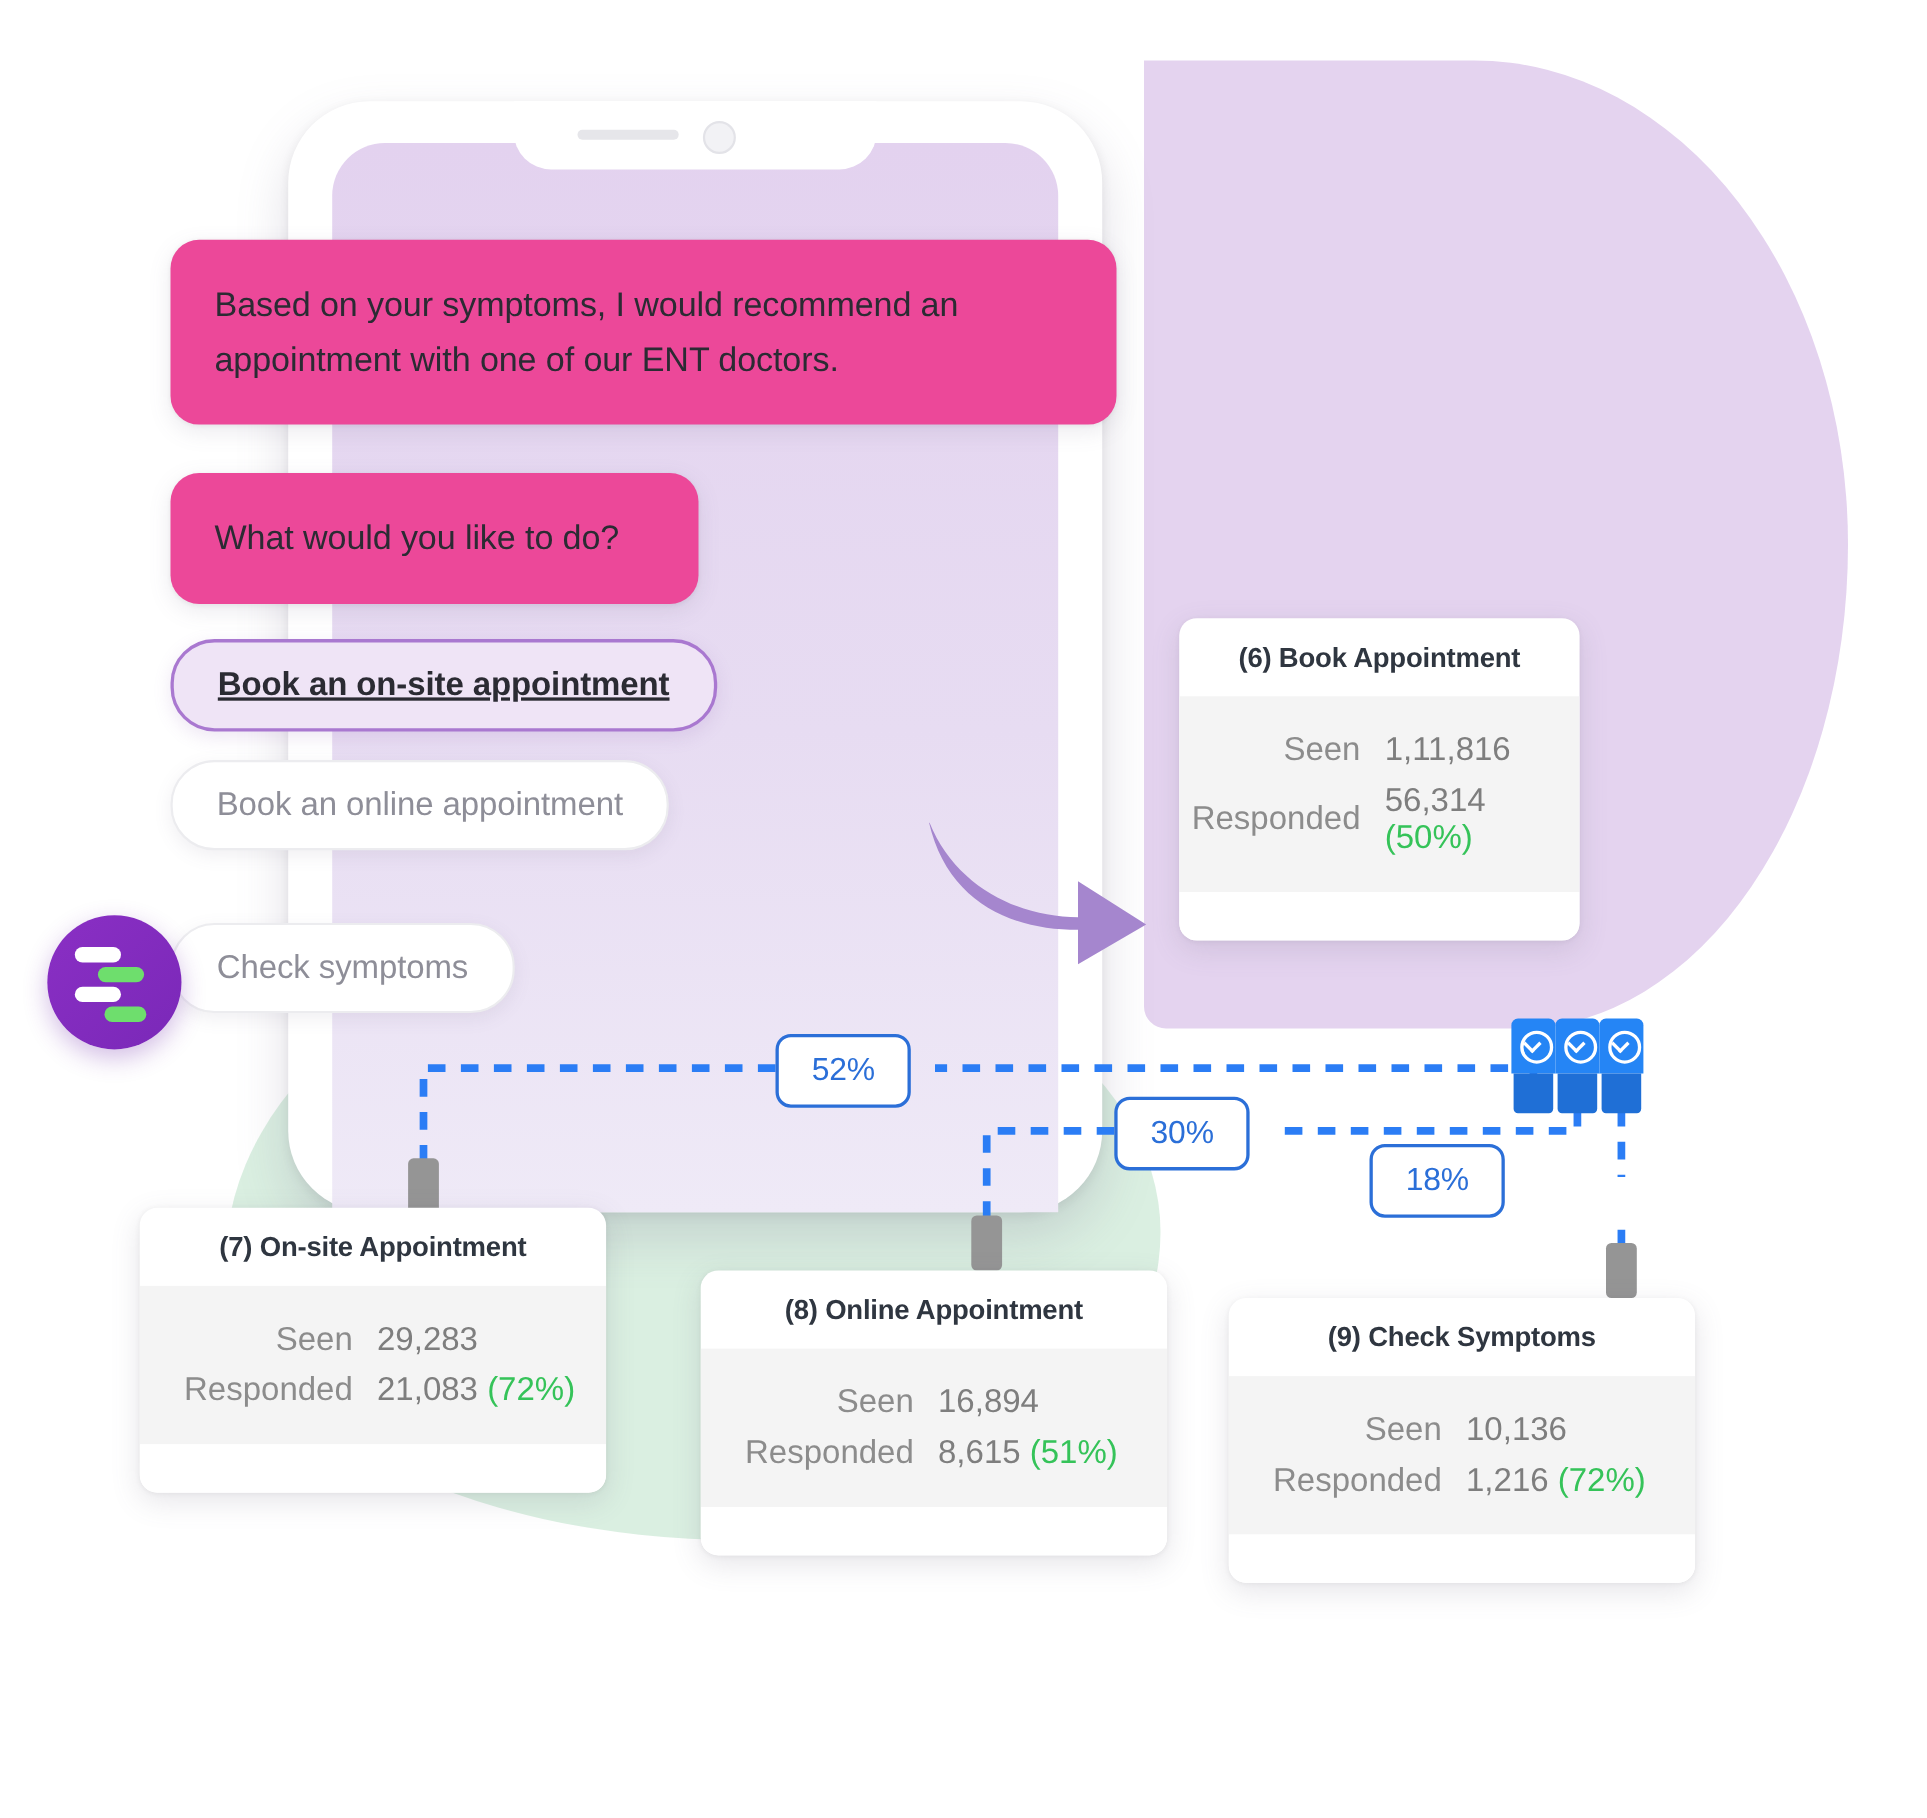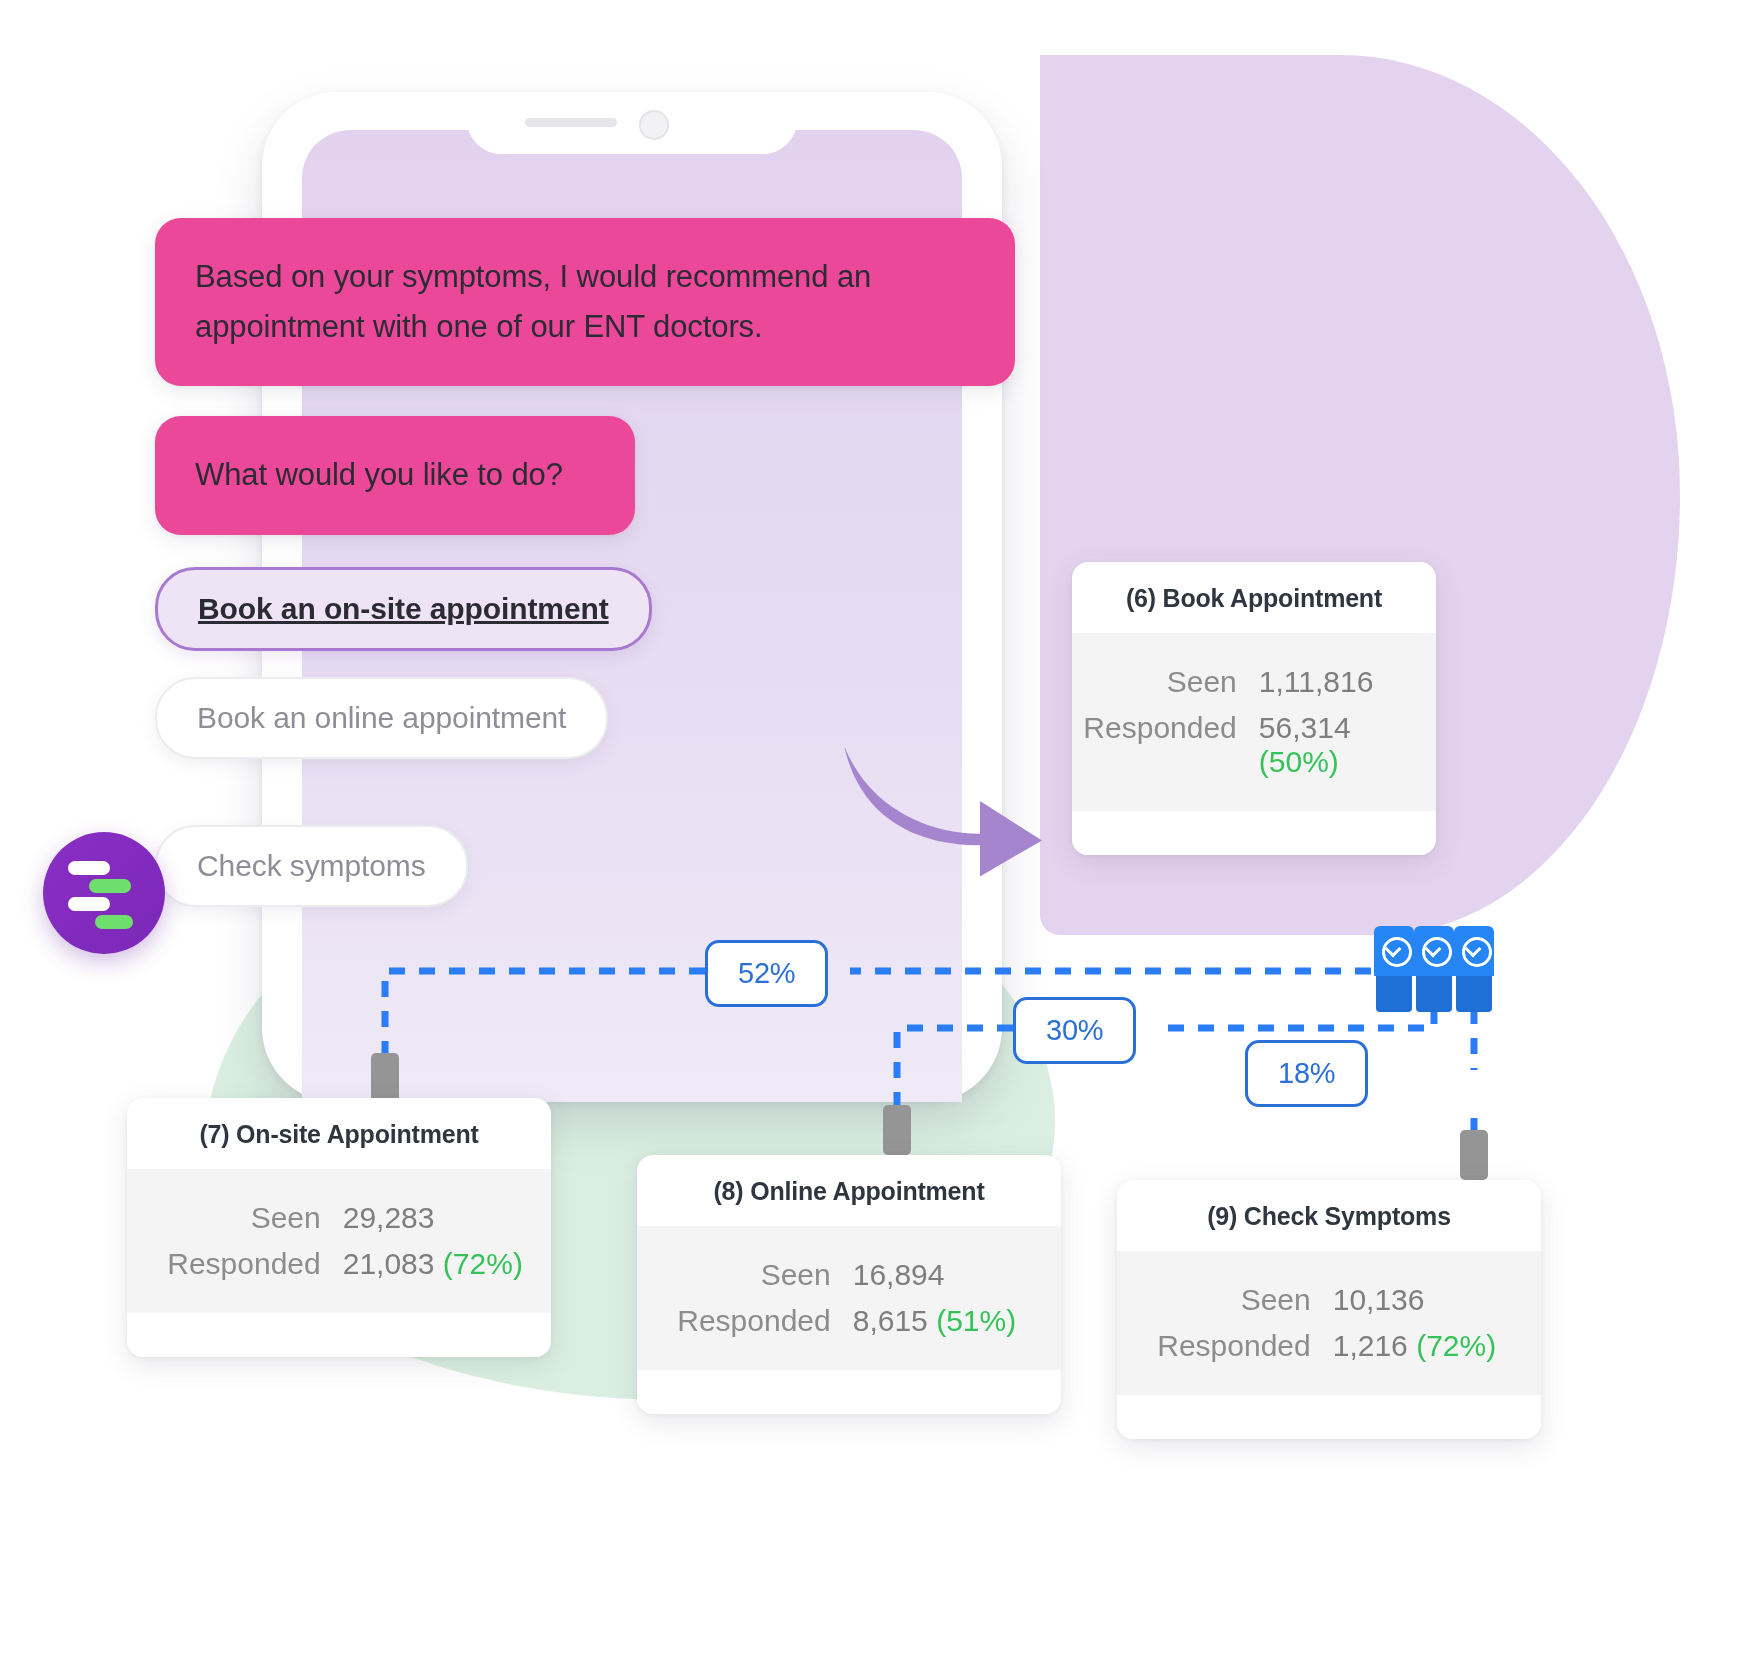--- a/index.html
+++ b/index.html
@@ -74,21 +74,21 @@
   .bubble{
     background:#ec4899;border-radius:26px;
     box-shadow:0 6px 20px rgba(110,100,130,.13), 0 1px 4px rgba(0,0,0,.05);
     padding:34px 40px;
     color:#2b2b33;
     font-size:31px;
     line-height:1.62;
     letter-spacing:-.1px;
   }
   .bubble.b1{width:780px;}
-  .bubble.b2{width:400px;margin-top:30px;}
+  .bubble.b2{width:400px;margin-top:44px;}
 
   .opts{margin-top:32px;}
   .opt{
     border-radius:40px;
     padding:22px 40px;
     font-size:30px;
     letter-spacing:-.1px;
     background:#fff;
     color:#8e8e98;
     border:2px solid #ececef;
@@ -138,21 +138,21 @@
     font-weight:700;
     color:#2f3640;
     padding:22px 16px 20px;
     letter-spacing:-.2px;
   }
   .card-body{
     background:#f4f4f4;
     padding:26px 0 26px;
   }
   .row{
-    display:flex;justify-content:center;align-items:flex-start;
+    display:flex;justify-content:center;align-items:center;
     font-size:30px;color:#8c8c8c;
     padding:6px 0;
   }
   .row .lbl{text-align:right;width:200px;padding-right:22px;}
   .row .val{text-align:left;width:215px;color:#7e7e7e;}
   .row .pct{color:#35c359;}
   .card-foot{height:44px;background:#ffffff;}
 
   #card6{left:1072px;top:562px;width:364px;}
   #card7{left:127px;top:1098px;width:424px;}

